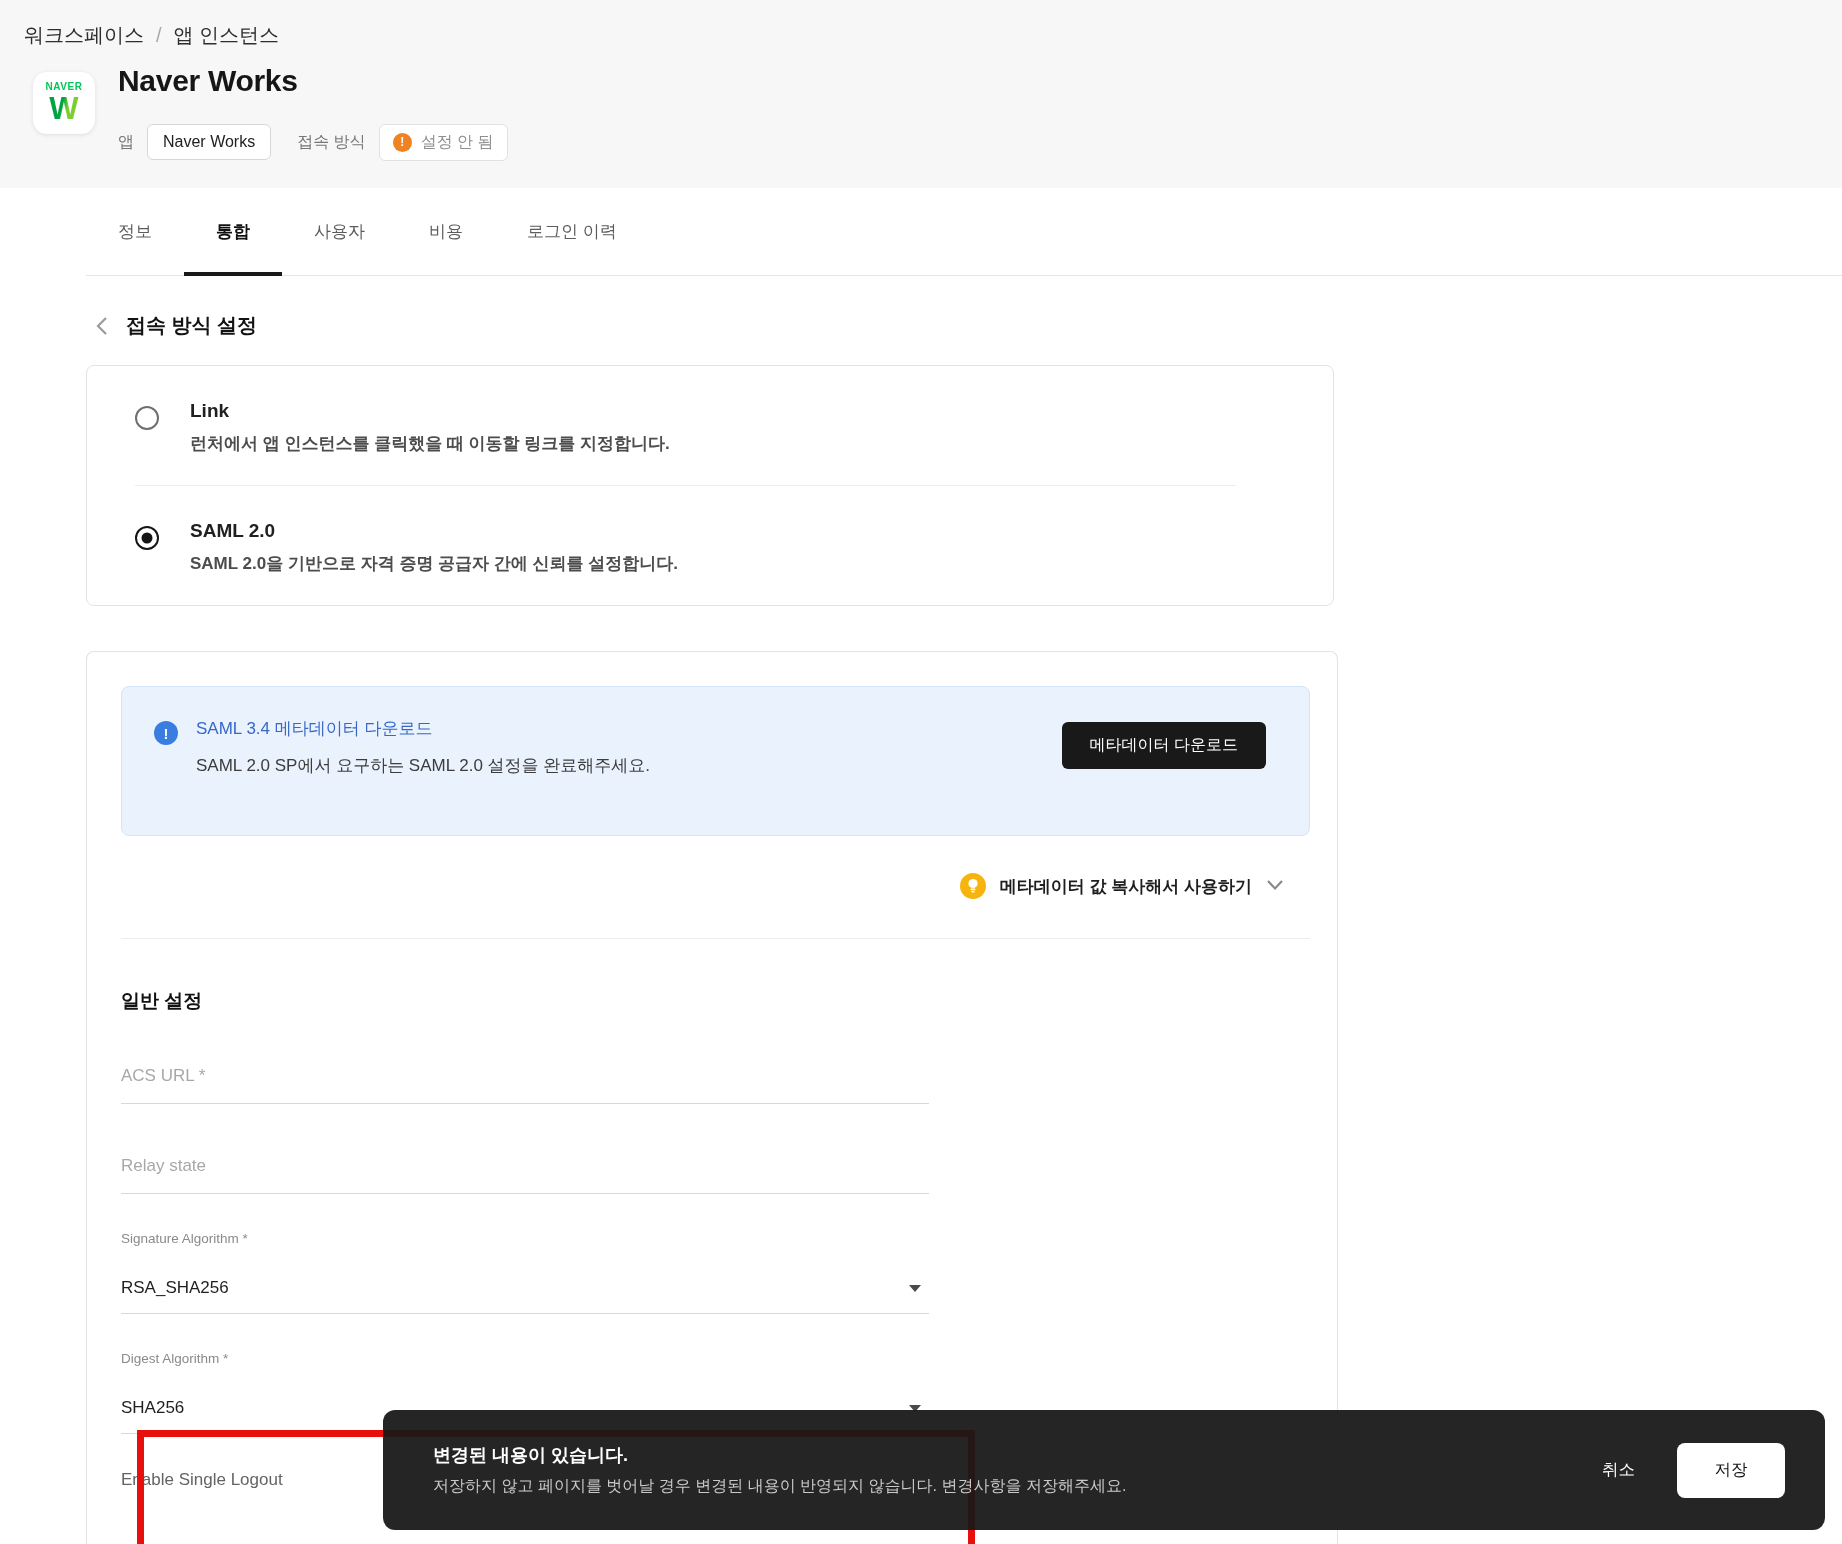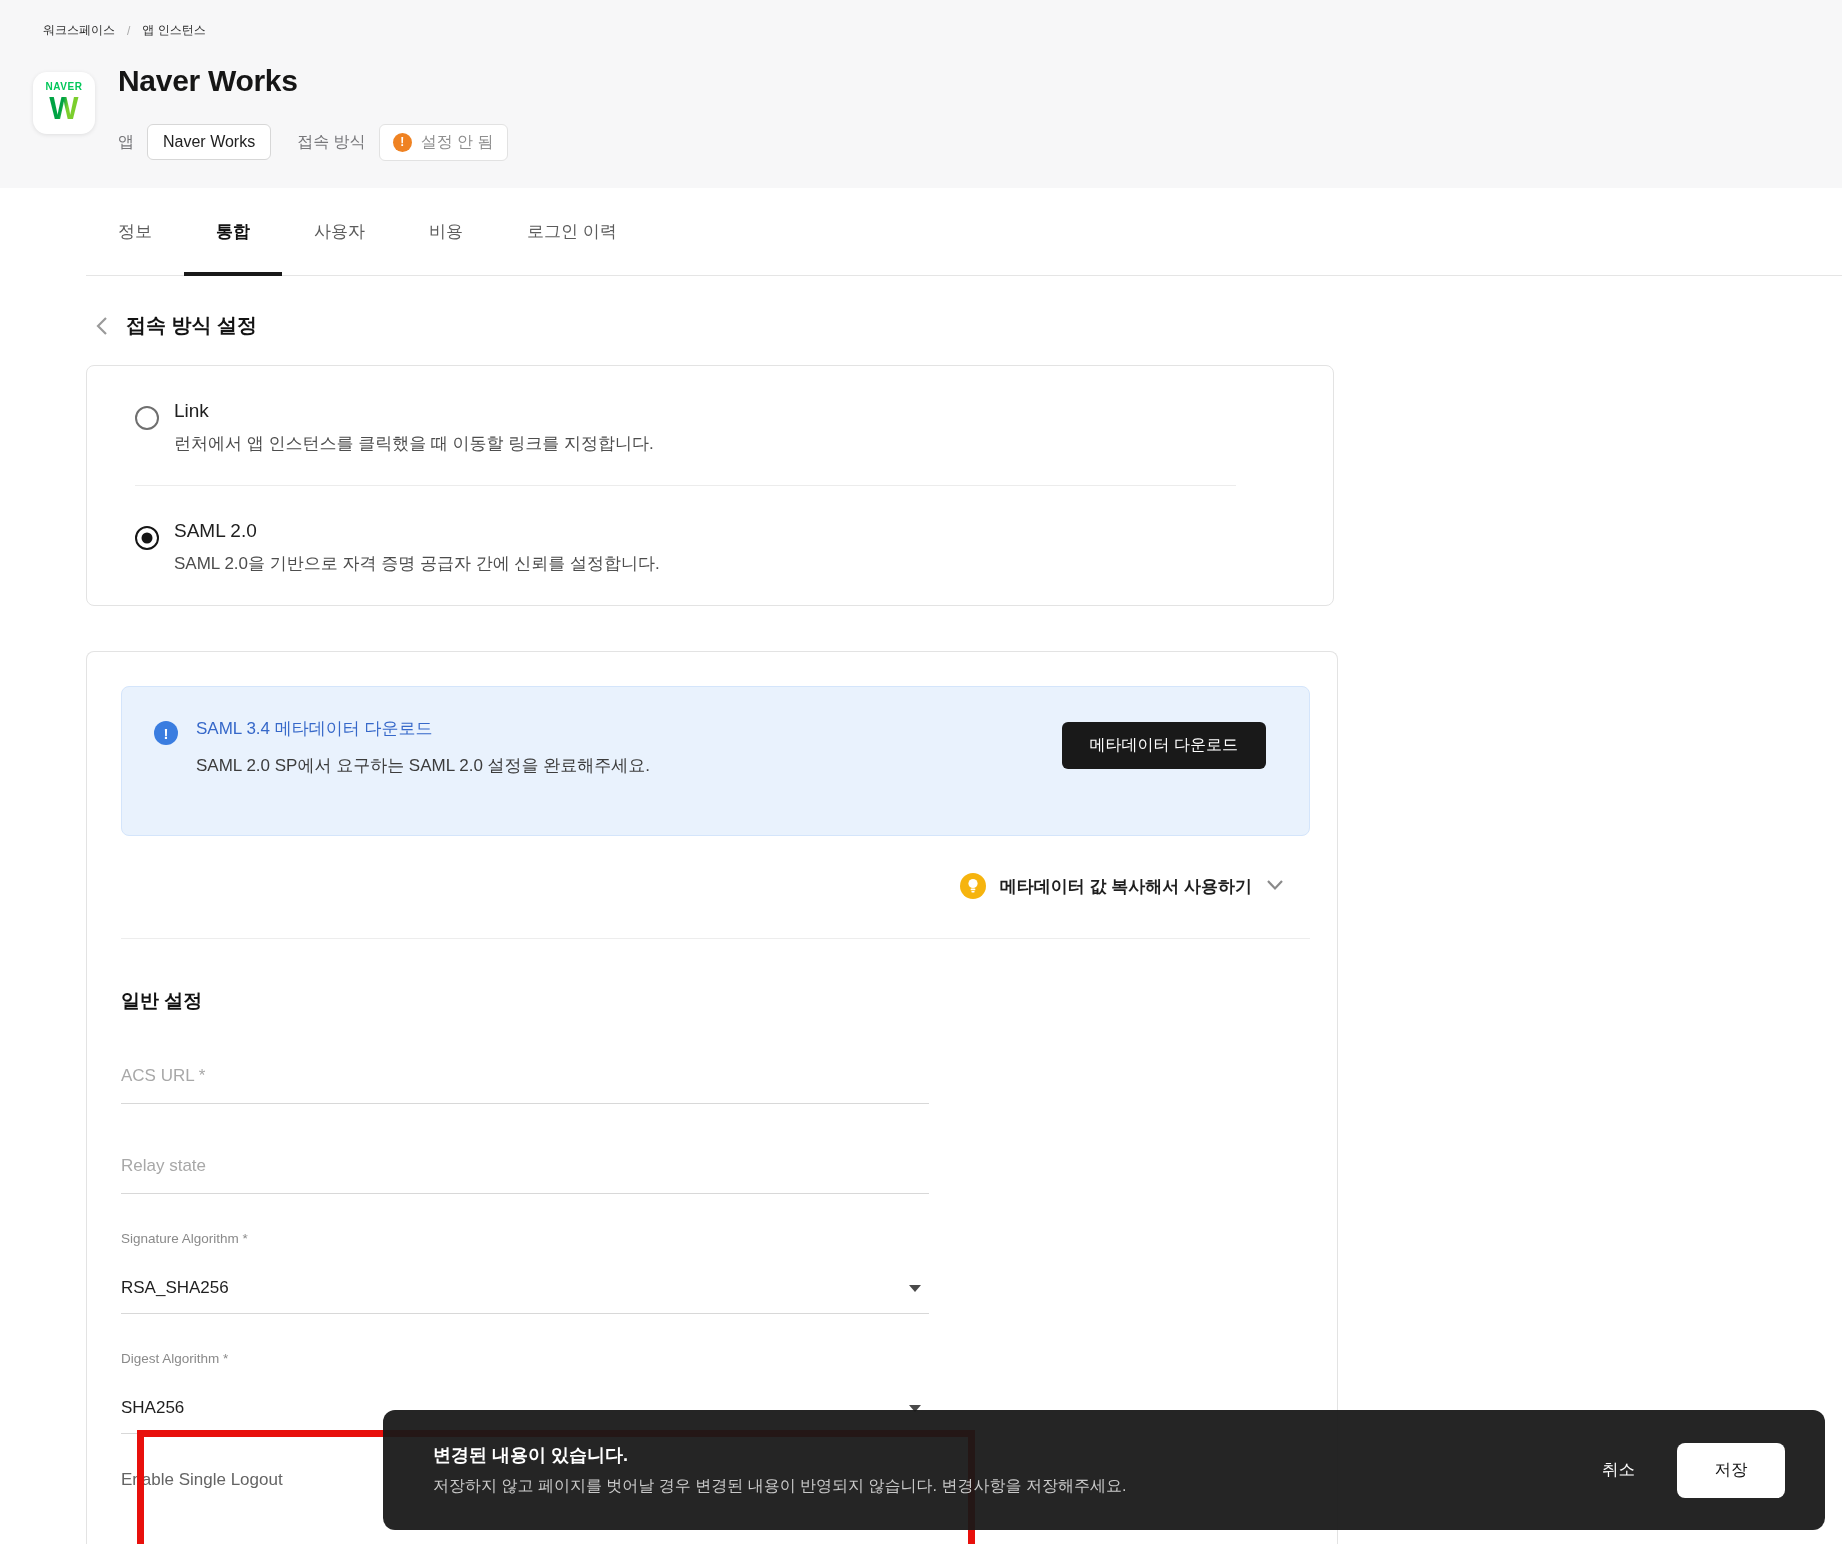--- a/index.html
+++ b/index.html
@@ -1,21 +1,21 @@
 <!DOCTYPE html>
 <html><head>
 <meta charset="utf-8">
 <style>
   * { margin:0; padding:0; box-sizing:border-box; }
   html,body { width:1842px; height:1544px; }
   body { font-family:"Liberation Sans", sans-serif; background:#ffffff; position:relative; overflow:hidden; color:#222; }
 
   
   .header-band { position:absolute; top:0; left:0; width:1842px; height:188px; background:#f7f7f8; }
-  .breadcrumb { position:absolute; left:43px; top:22px; display:flex; align-items:center; gap:12px; font-size:12px; color:#2e2e2e; }
+  .breadcrumb { position:absolute; left:24px; top:22px; display:flex; align-items:center; gap:12px; font-size:20px; color:#2e2e2e; }
   .breadcrumb .sep { color:#aaaaaa; }
   .breadcrumb .crumb { cursor:default; }
 
   .app-logo { position:absolute; left:33px; top:72px; width:62px; height:62px; background:#fff; border-radius:14px;
               box-shadow:0 1px 4px rgba(0,0,0,0.10); display:flex; flex-direction:column; align-items:center; justify-content:center; }
   .app-logo .brand { font-size:10px; font-weight:800; color:#03c75a; letter-spacing:0.5px; line-height:11px; }
   .app-logo .letter { font-size:31px; font-weight:900; line-height:33px;
               background:linear-gradient(105deg,#00a344 42%, #7bce2d 58%); -webkit-background-clip:text; background-clip:text; color:transparent; }
 
   .page-title { position:absolute; left:118px; top:64px; font-size:30px; font-weight:800; color:#161616; letter-spacing:-0.3px; }
@@ -35,21 +35,21 @@
   .tabbar { margin-left:86px; width:1756px; height:88px; display:flex; border-bottom:1px solid #e5e5e5; }
   .tab { padding:0 32px; display:flex; align-items:center; font-size:17px; color:#5c5c5c; cursor:pointer; position:relative; }
   .tab.active { color:#111; font-weight:700; }
   .tab.active::after { content:""; position:absolute; left:0; right:0; bottom:-1px; height:4px; background:#191919; }
 
   .section-head { margin:36px 0 0 95px; display:flex; align-items:center; gap:13px; }
   .section-head .back { width:18px; height:18px; display:flex; align-items:center; cursor:pointer; }
   .section-head h2 { font-size:20px; font-weight:800; color:#131313; }
 
   .option-card { margin:26px 0 0 86px; width:1248px; border:1px solid #e3e3e3; border-radius:8px; background:#fff; }
-  .option-row { padding:31px 48px 29px 48px; display:flex; gap:15px; cursor:pointer; }
+  .option-row { padding:31px 48px 29px 48px; display:flex; gap:31px; cursor:pointer;font-weight:bold; }
   .radio { width:24px; height:24px; border-radius:50%; border:2px solid #6f6f6f; margin-top:9px; flex:none; position:relative; background:#fff; }
   .radio.checked { border:2.5px solid #151515; }
   .radio.checked::after { content:""; position:absolute; left:50%; top:50%; transform:translate(-50%,-50%); width:11px; height:11px; border-radius:50%; background:#151515; }
   .option-title { font-size:19px; color:#202020; line-height:27px; }
   .option-desc { margin-top:8px; font-size:17px; color:#4d4d4d; line-height:24px; }
   .option-divider { border:none; border-top:1px solid #ececec; margin:0 97px 0 48px; }
 
   .saml-card { margin:45px 0 0 86px; width:1252px; height:1100px; border:1px solid #e3e3e3; border-bottom:none;
                border-radius:8px 8px 0 0; background:#fff; padding:34px 27px 0 34px; position:relative; }
 

